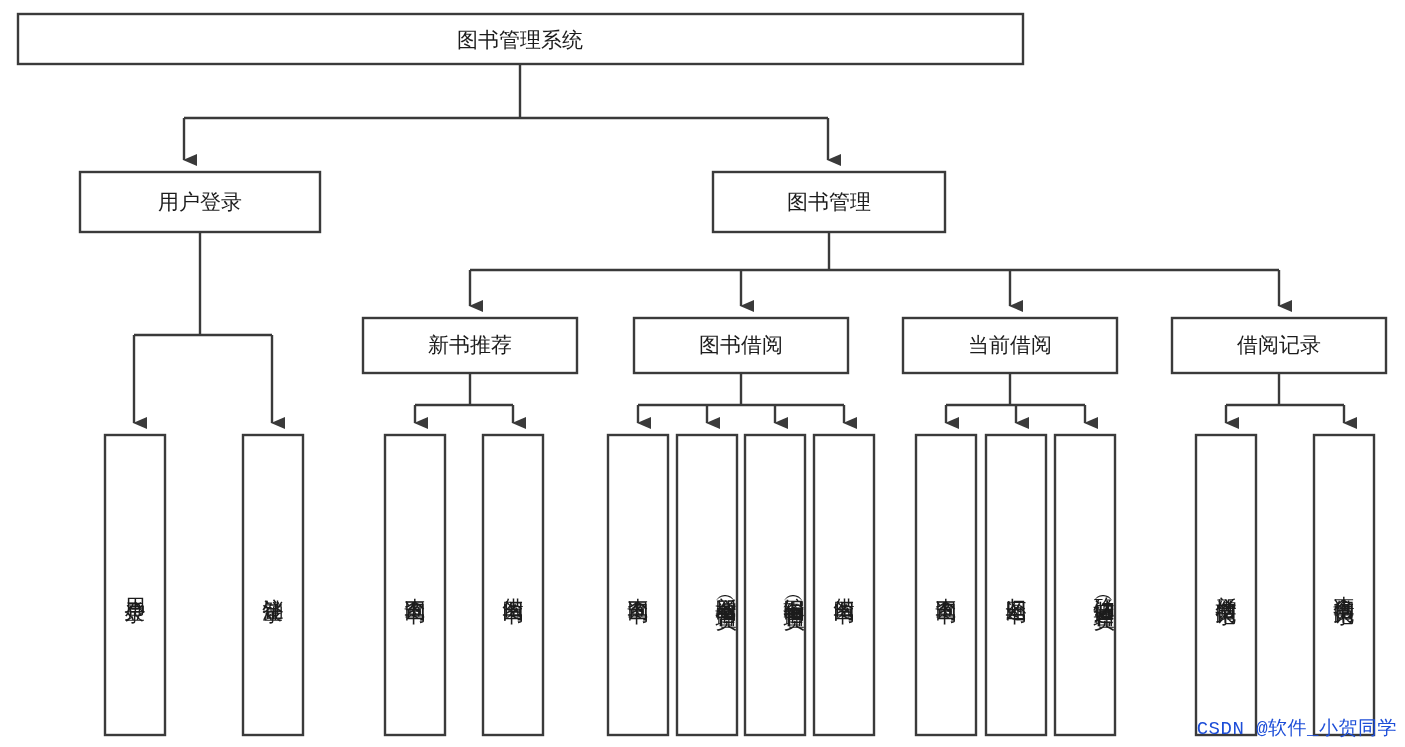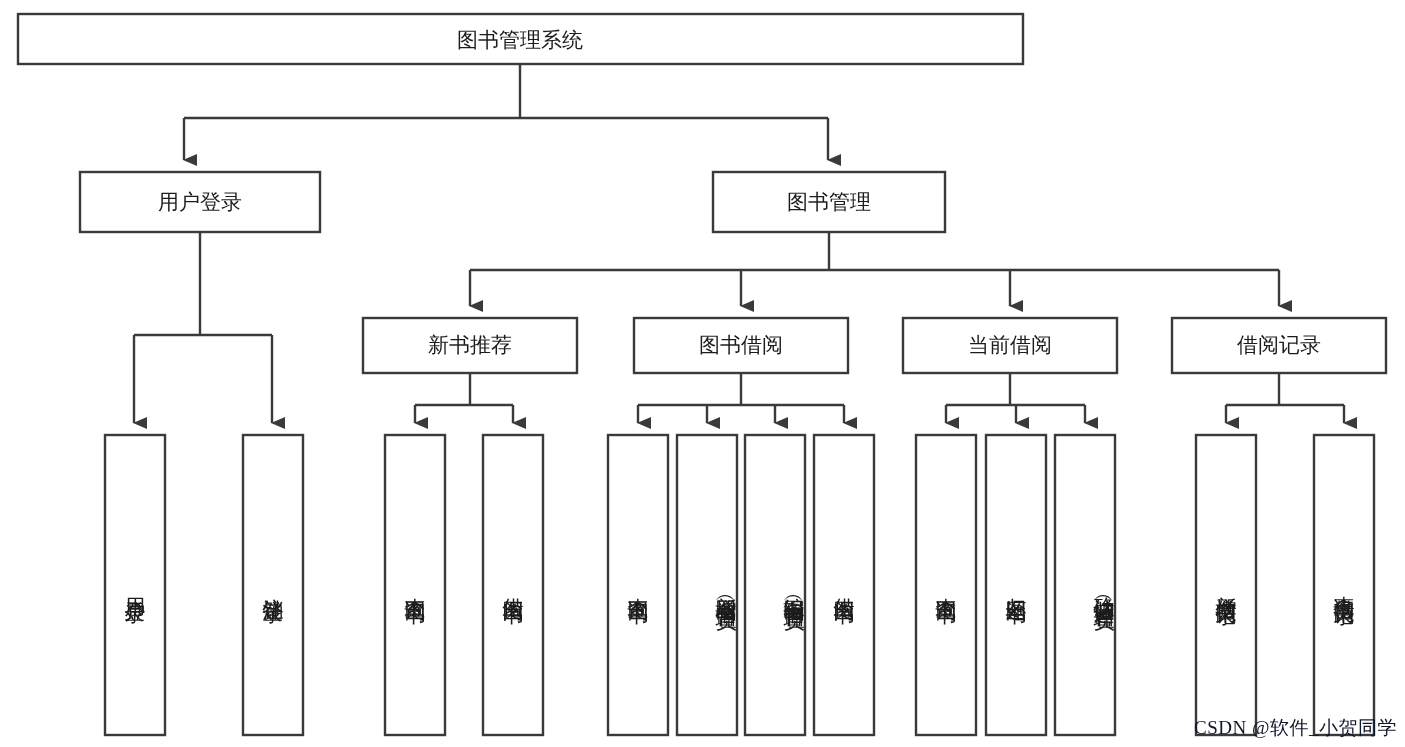--- a/index.html
+++ b/index.html
@@ -62,23 +62,23 @@
     display: flex;
     align-items: center;
     justify-content: center;
     white-space: nowrap;
     pointer-events: none;
   }
   .watermark {
     position: absolute;
     right: 8px;
     bottom: 6px;
-    font-family: Liberation Serif, serif;
+    font-family: Liberation Mono, monospace;
     font-size: 19px;
-    color: #0f172a;
+    color: #1d4ed8;
     letter-spacing: 0.5px;
     white-space: nowrap;
   }
 </style>
 </head>
 <body>
 
 <div id="diagram-root">
 
   <svg id="tree-svg" viewBox="0 0 1405 747">

